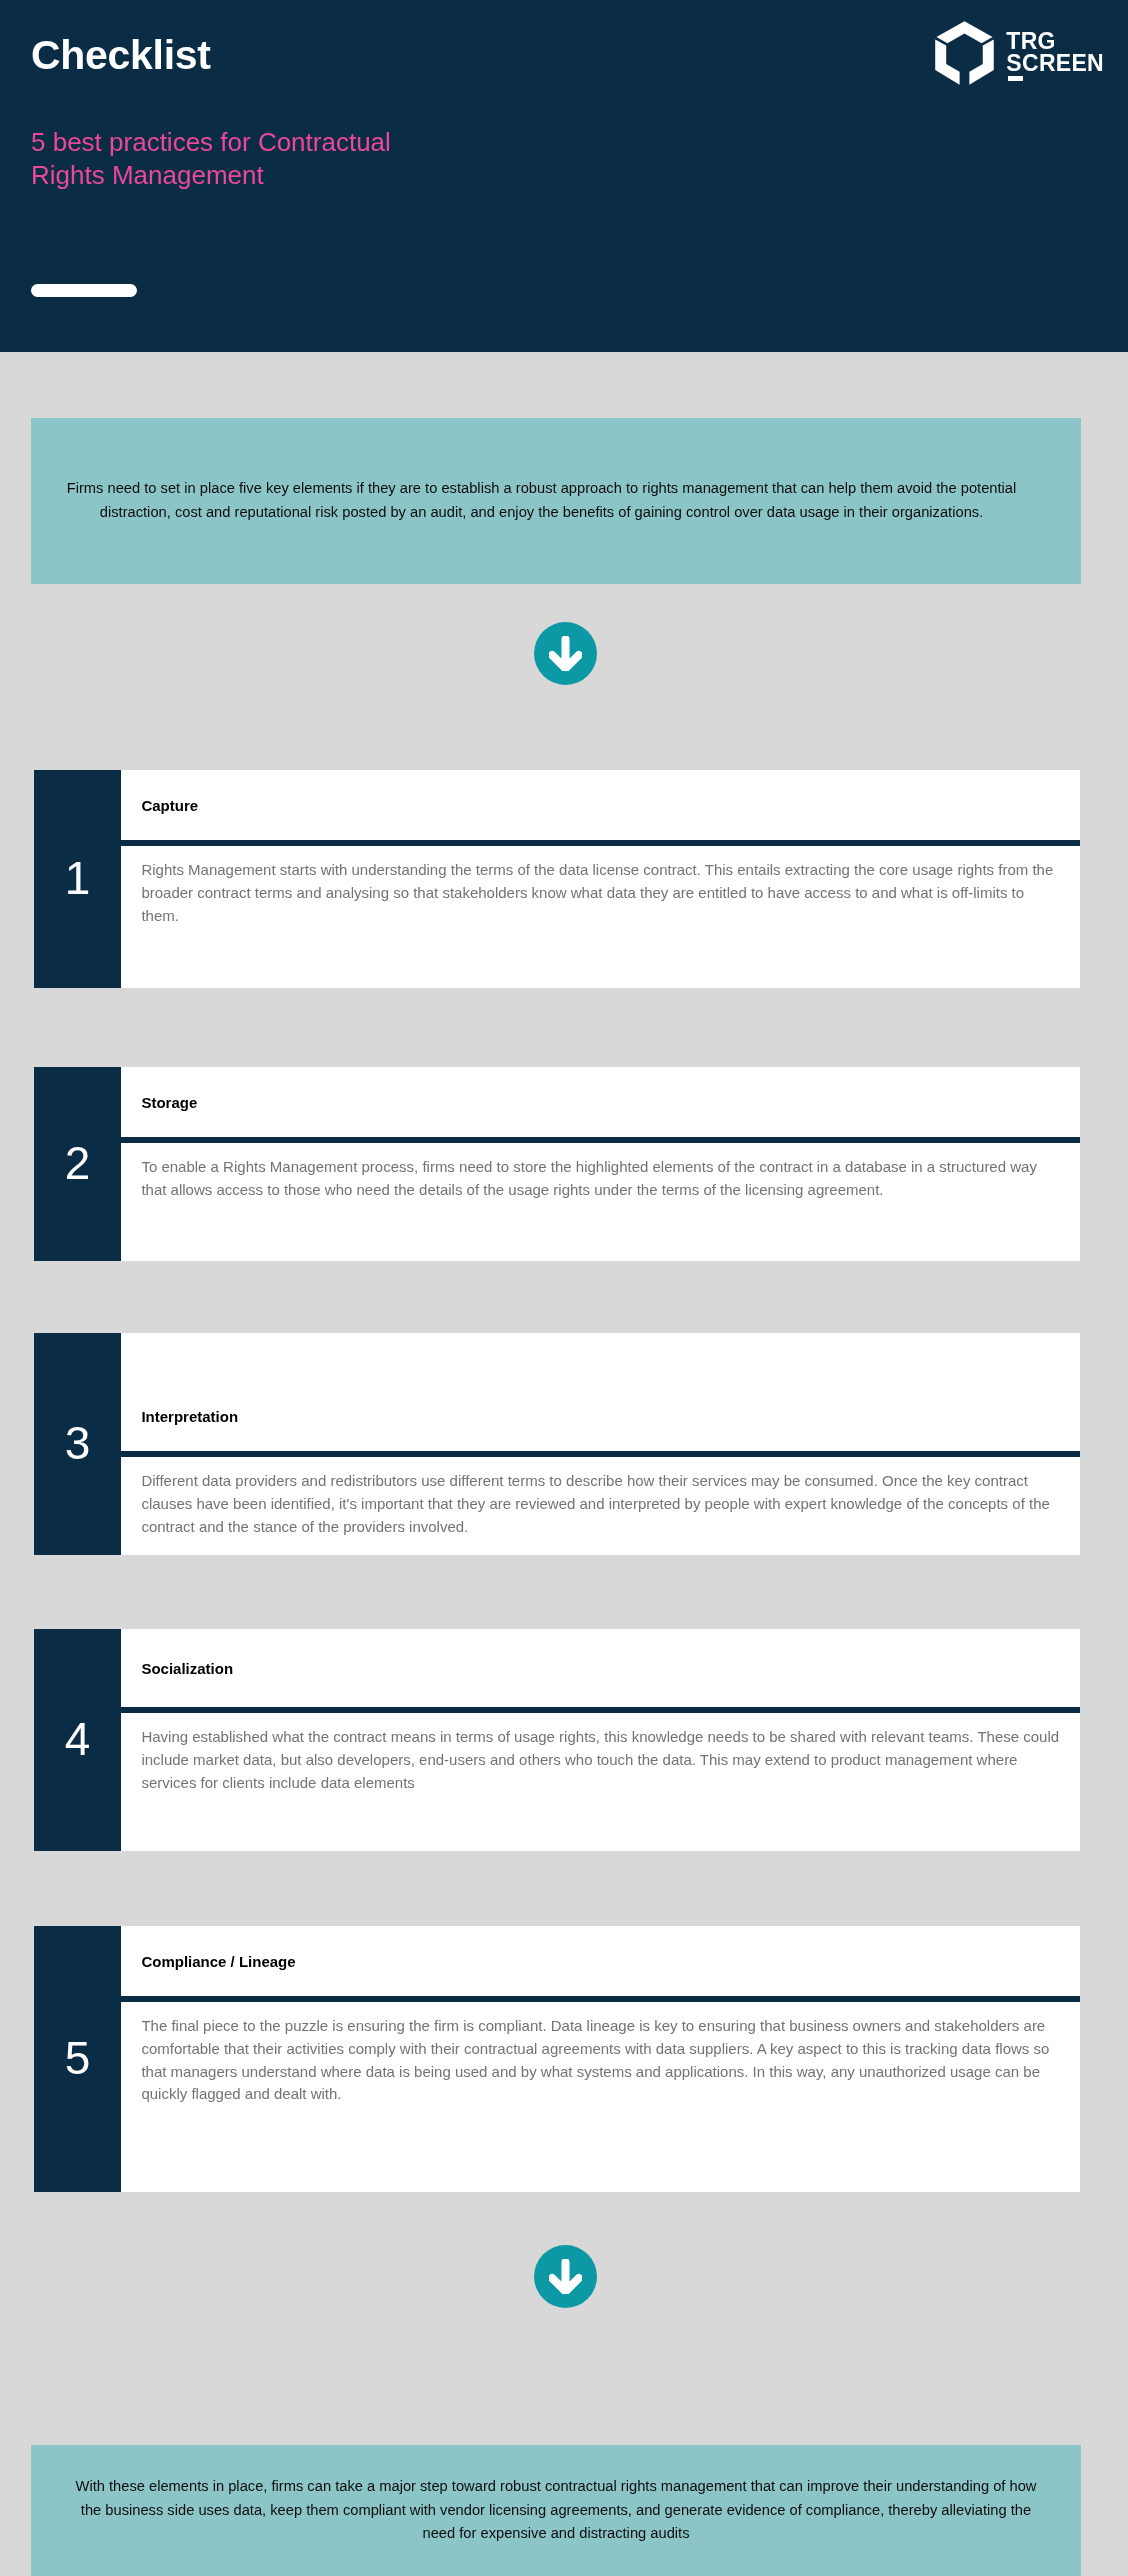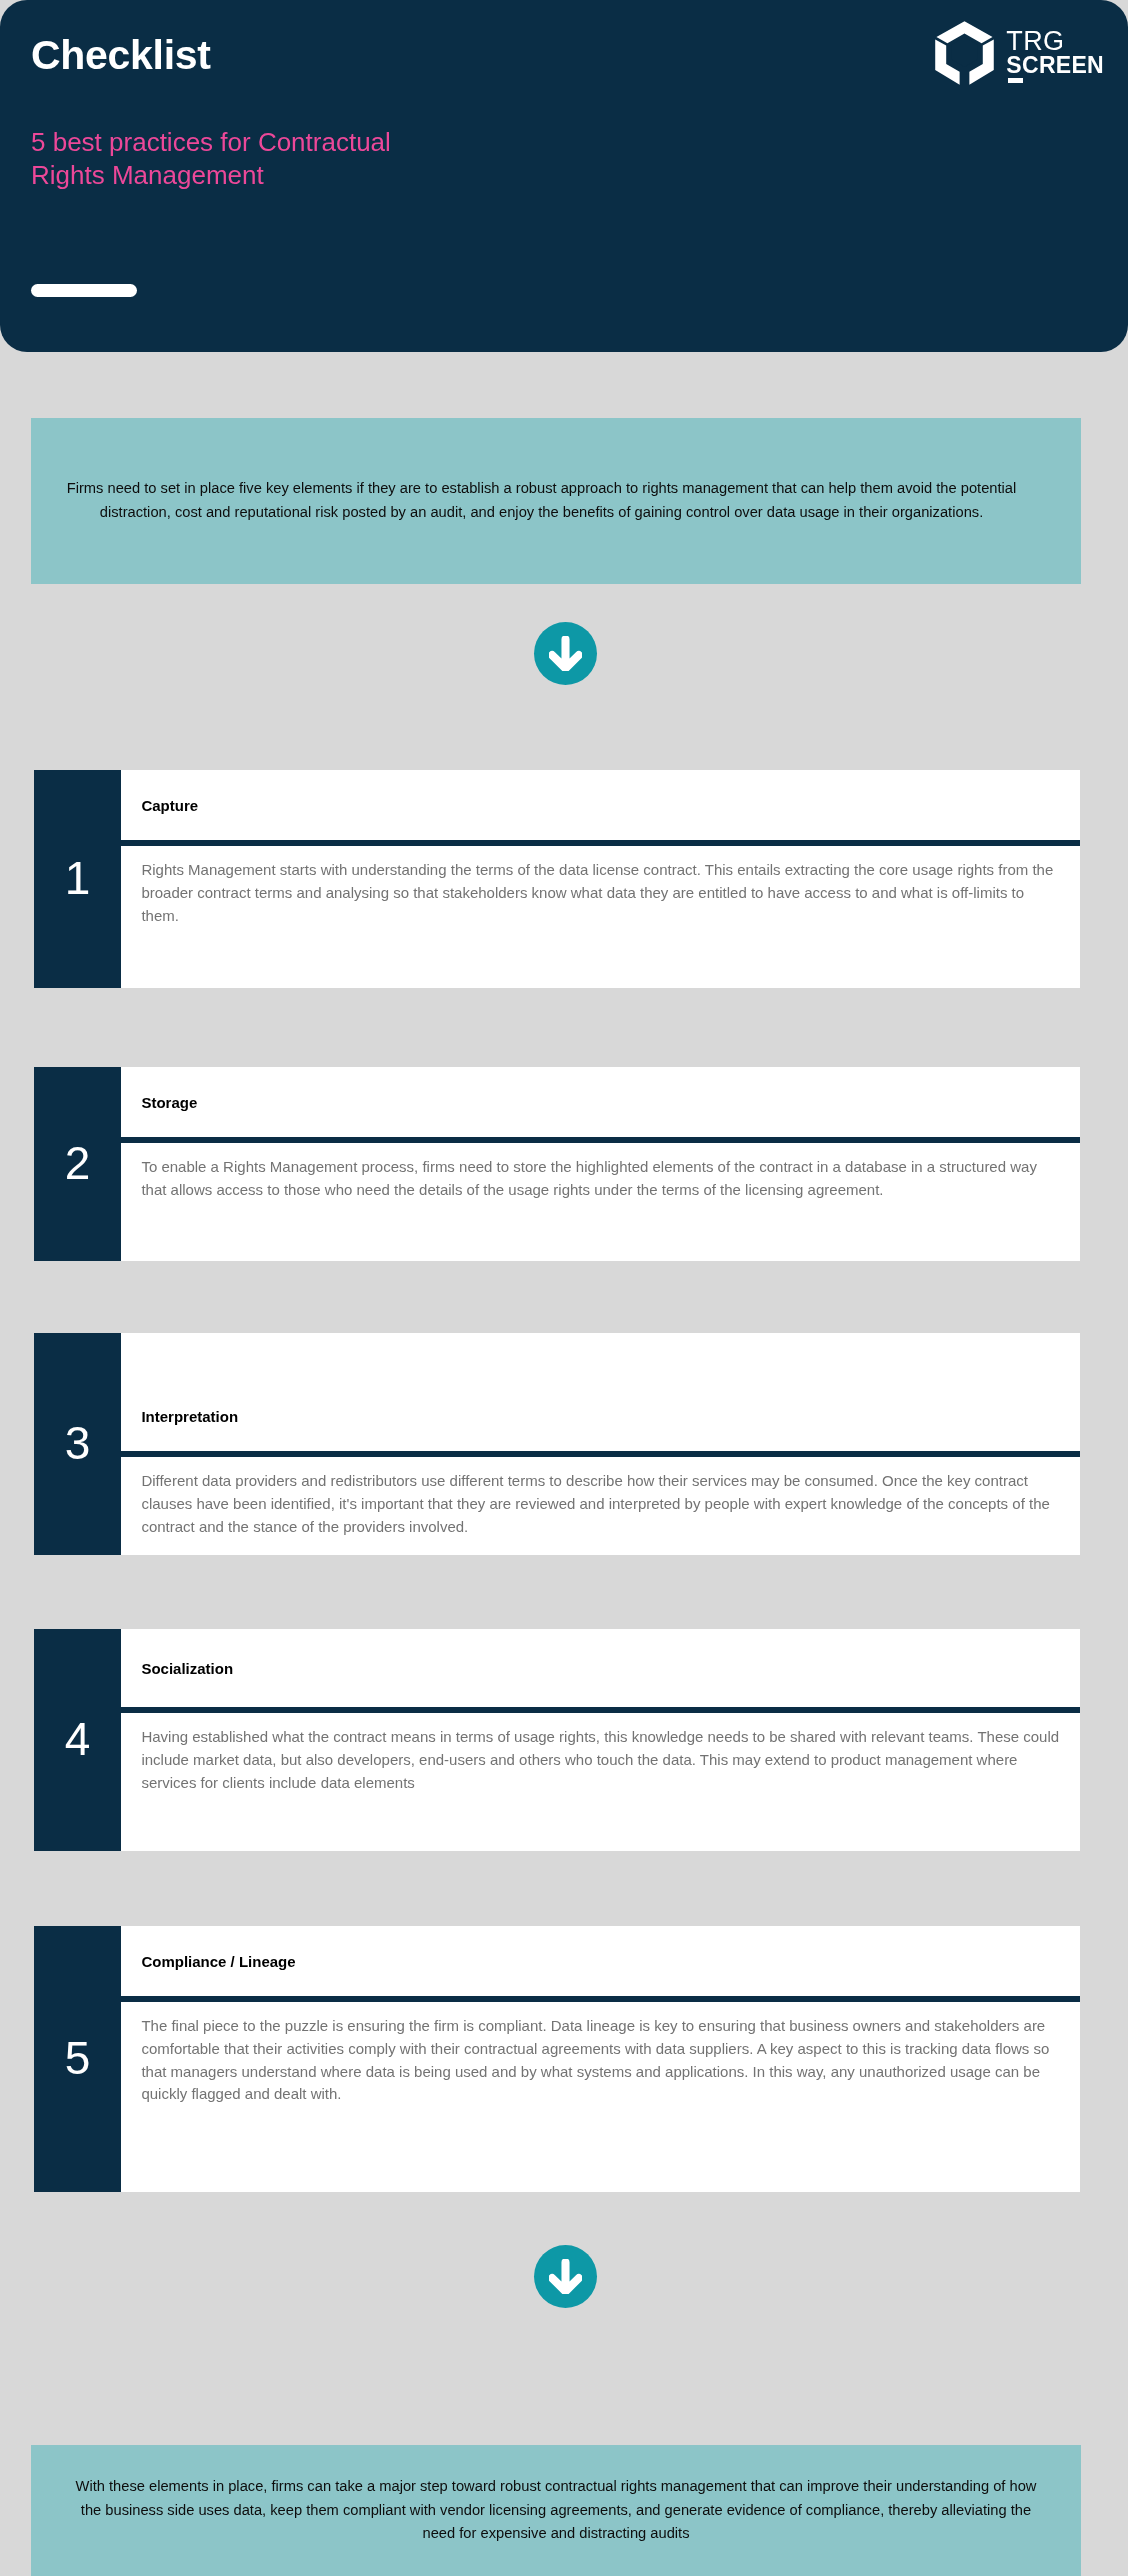--- a/index.html
+++ b/index.html
@@ -12,21 +12,20 @@
     position: relative;
     overflow: hidden;
   }
 
   
   .header {
     position: absolute;
     left: 0; top: 0;
     width: 1128px; height: 352px;
     background: #0a2d45;
-    border-radius: 27px;
   }
   .header-title {
     position: absolute;
     left: 31px; top: 35px;
     font-size: 41px;
     font-weight: bold;
     color: #ffffff;
     letter-spacing: -0.3px;
     line-height: 1;
   }
@@ -58,22 +57,22 @@
   }
   .logo-mark { width: 61px; height: 65px; display: block; }
   .logo-words {
     display: flex;
     flex-direction: column;
     justify-content: center;
     color: #ffffff;
     line-height: 0.95;
   }
   .logo-trg {
-    font-size: 27px;
-    font-weight: normal;
+    font-size: 23px;
+    font-weight: bold;
     letter-spacing: 0.3px;
   }
   .logo-screen {
     font-size: 23px;
     font-weight: bold;
     letter-spacing: 0.3px;
     position: relative;
   }
   .logo-underscore {
     position: absolute;

